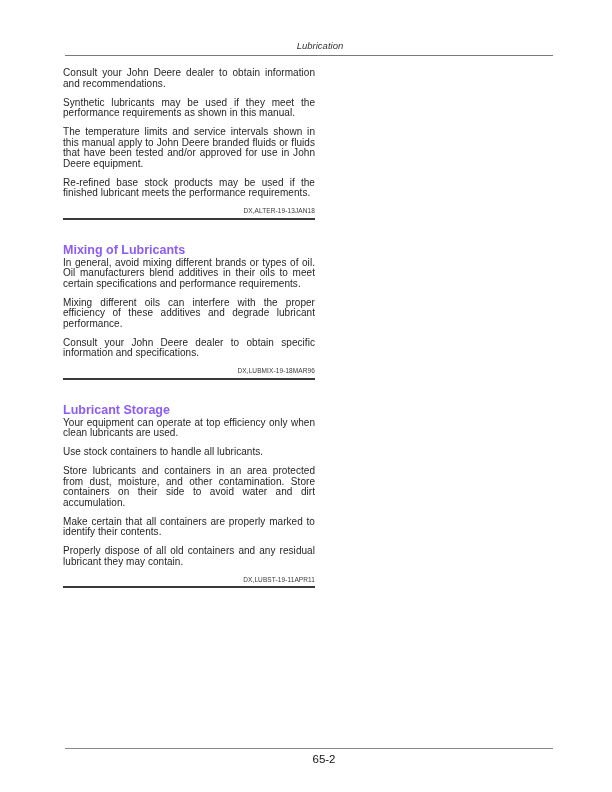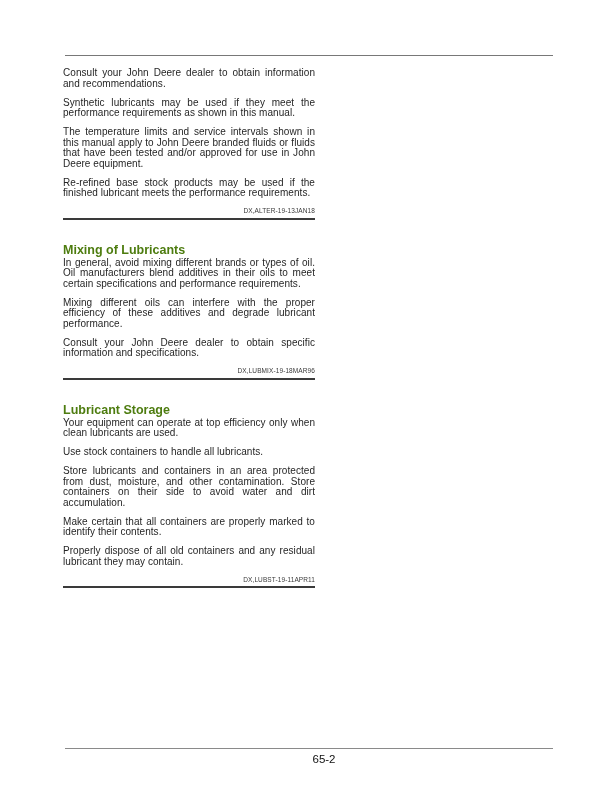--- a/index.html
+++ b/index.html
@@ -52,21 +52,21 @@
     line-height: 10.5px;
     text-align: justify;
     letter-spacing: 0.05px;
     color: #262626;
   }
   .section-heading {
     margin: 24px 0 1px 0;
     font-size: 12.5px;
     line-height: 13px;
     font-weight: bold;
-    color: #4d7c0f;
+    color: #8b5cf6;
   }
   .rev-code {
     margin: 4px 0 3px 0;
     text-align: right;
     font-size: 6.5px;
     line-height: 7.5px;
     letter-spacing: 0.1px;
     color: #3a3a3a;
   }
   .section-rule {
@@ -95,20 +95,21 @@
     line-height: 13px;
     font-weight: normal;
     color: #111111;
   }
 </style>
 </head>
 <body>
 
 <div class="page">
 
+  <div class="running-header-title">Lubrication</div>
   <div class="running-header-rule"></div>
 
   <div class="column">
 
     <div>
       <p>Consult your John Deere dealer to obtain information and recommendations.</p>
       <p>Synthetic lubricants may be used if they meet the performance requirements as shown in this manual.</p>
       <p>The temperature limits and service intervals shown in this manual apply to John Deere branded fluids or fluids that have been tested and/or approved for use in John Deere equipment.</p>
       <p>Re-refined base stock products may be used if the finished lubricant meets the performance requirements.</p>
       <div class="rev-code">DX,ALTER-19-13JAN18</div>

